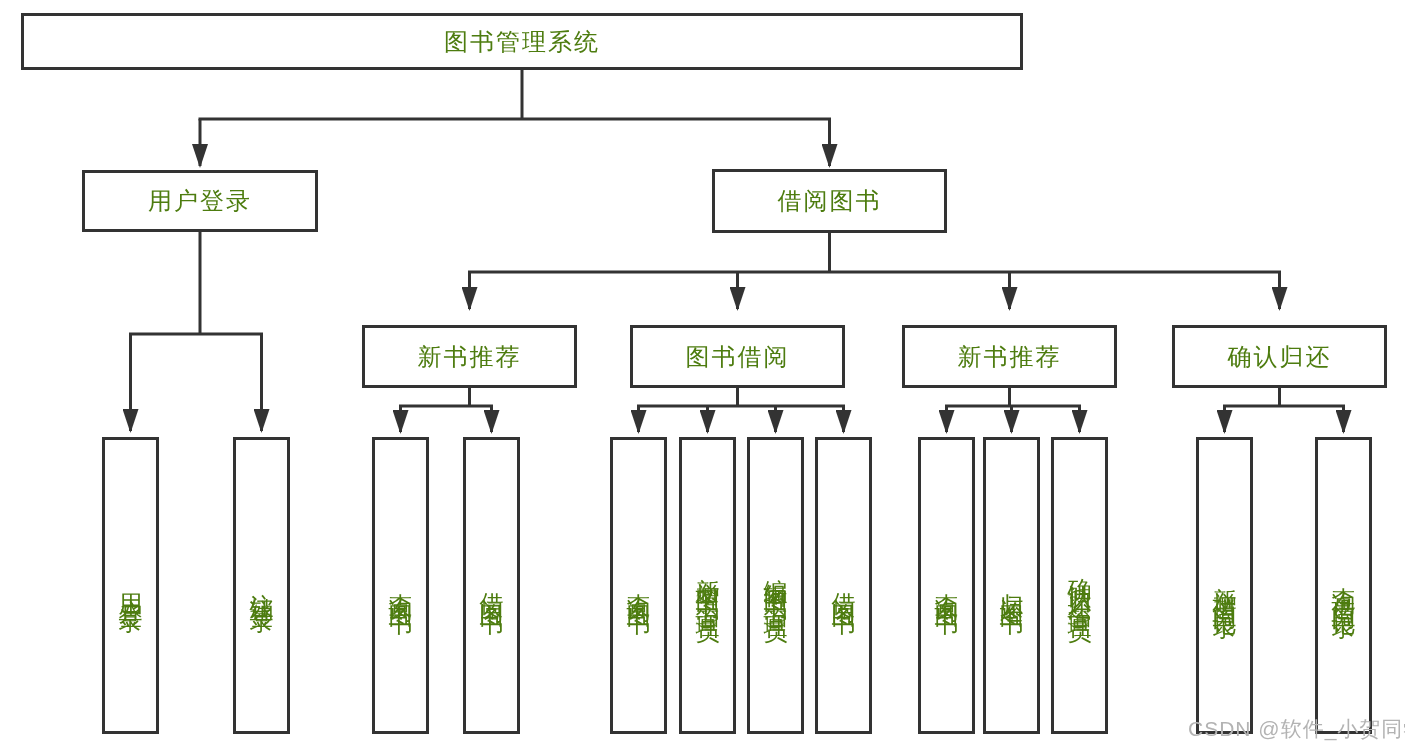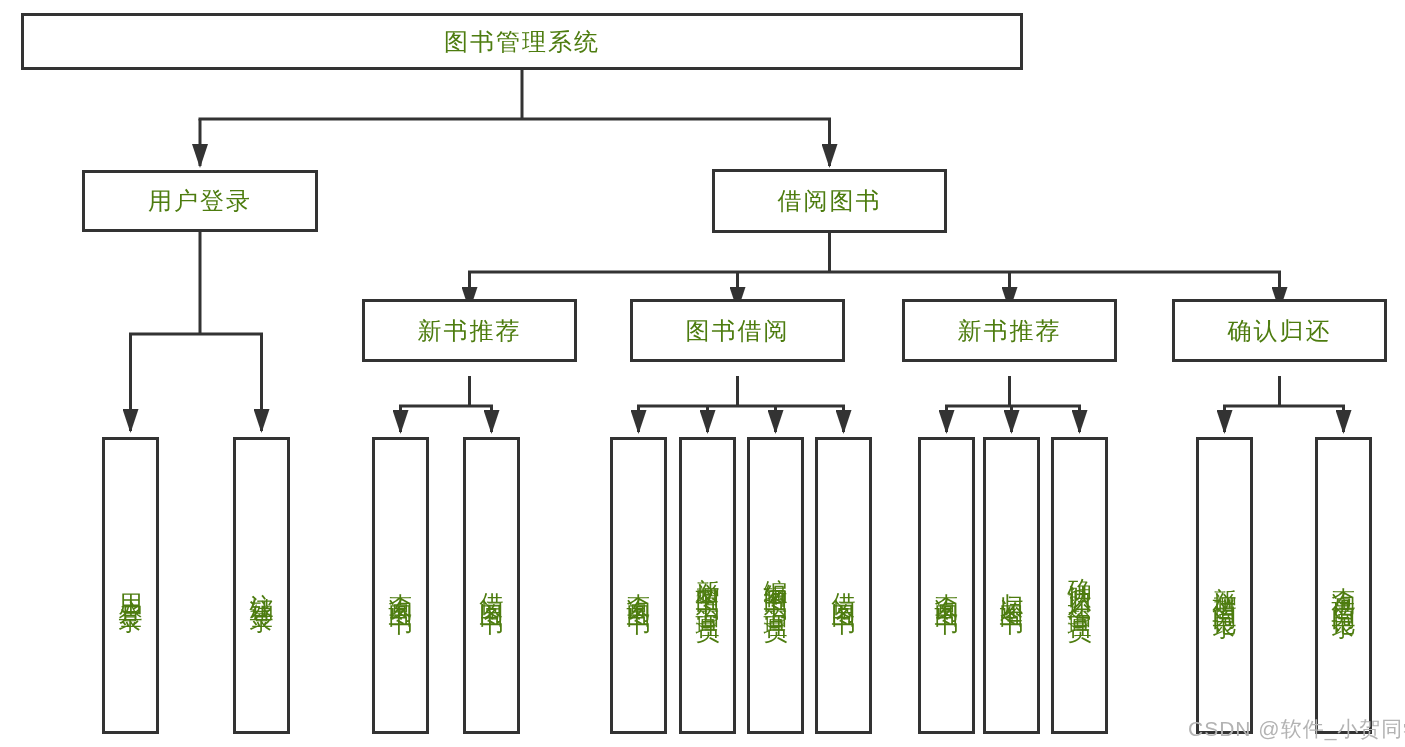--- a/index.html
+++ b/index.html
@@ -9,21 +9,21 @@
   }
   .connectors{position:absolute;left:0;top:0;z-index:1;}
   .node{
     position:absolute;box-sizing:border-box;background:#ffffff;border:3px solid #333333;
     display:flex;align-items:center;justify-content:center;z-index:2;
     font-size:24px;letter-spacing:2px;color:#4d7c0f;
   }
   .n-root {left:21px;  top:13px;  width:1002px;height:57px;}
   .n-l2a  {left:82px;  top:170px; width:236px; height:62px;}
   .n-l2b  {left:712px; top:169px; width:235px; height:64px;}
-  .n-l3   {top:299px;  width:215px;height:63px;}
+  .n-l3   {top:325px;  width:215px;height:63px;}
   .n-l3a  {left:362px;}
   .n-l3b  {left:630px;}
   .n-l3c  {left:902px;}
   .n-l3d  {left:1172px;}
   .leaf{
     top:437px;width:57px;height:297px;
     writing-mode:vertical-rl;text-orientation:mixed;
     letter-spacing:6px;font-size:24px;line-height:1;
     display:flex;align-items:center;justify-content:center;padding:4px 0;
   }

